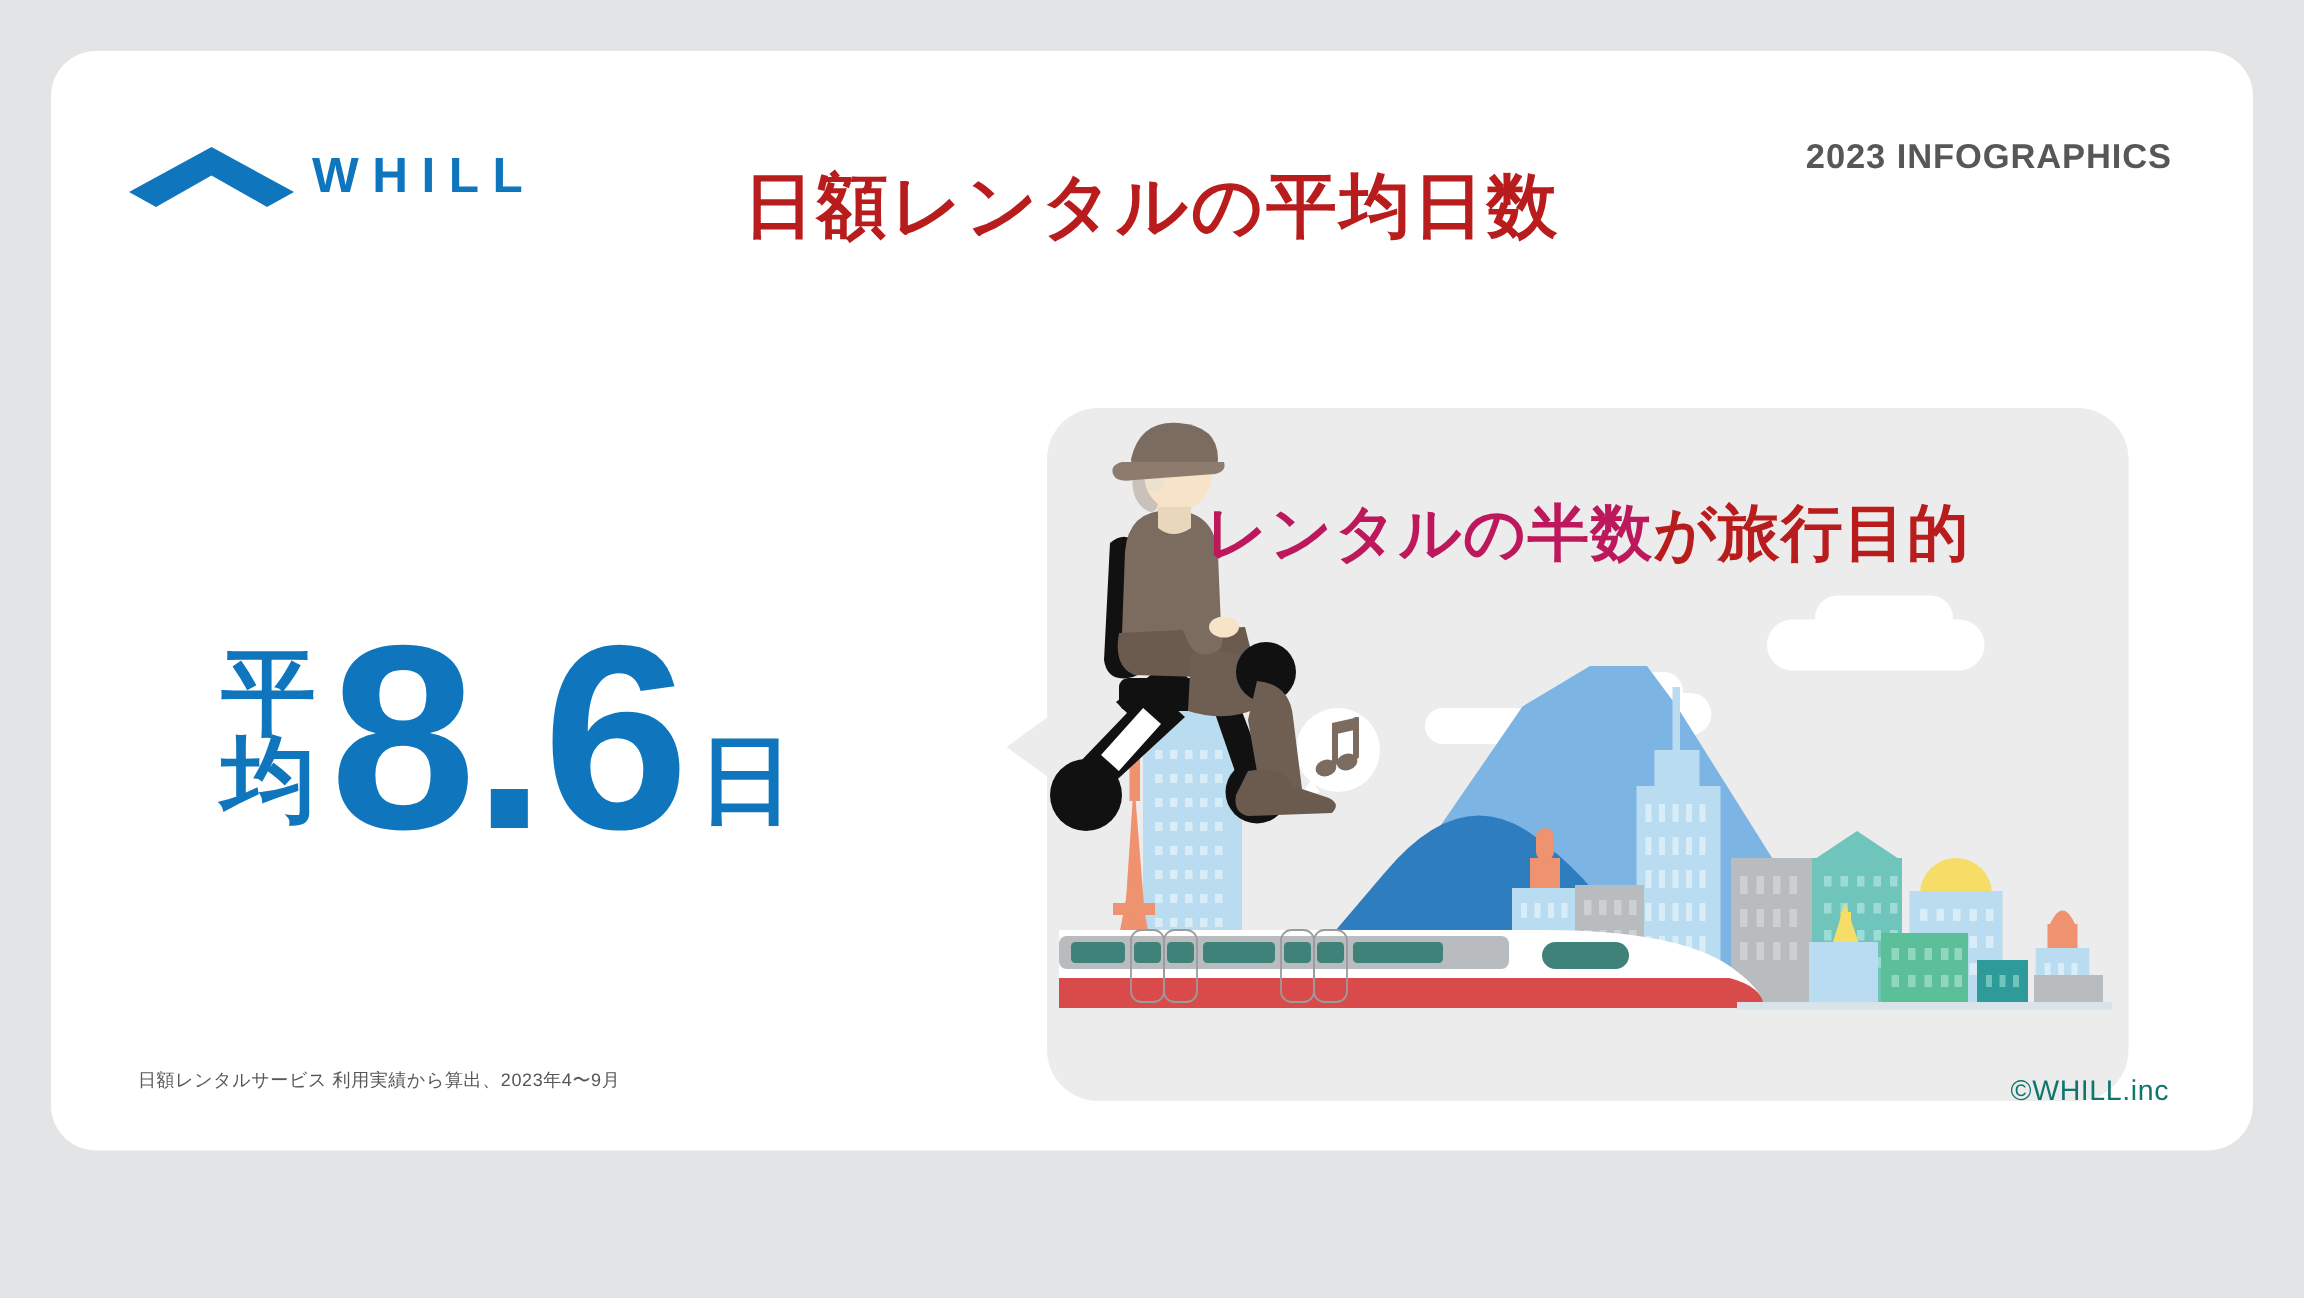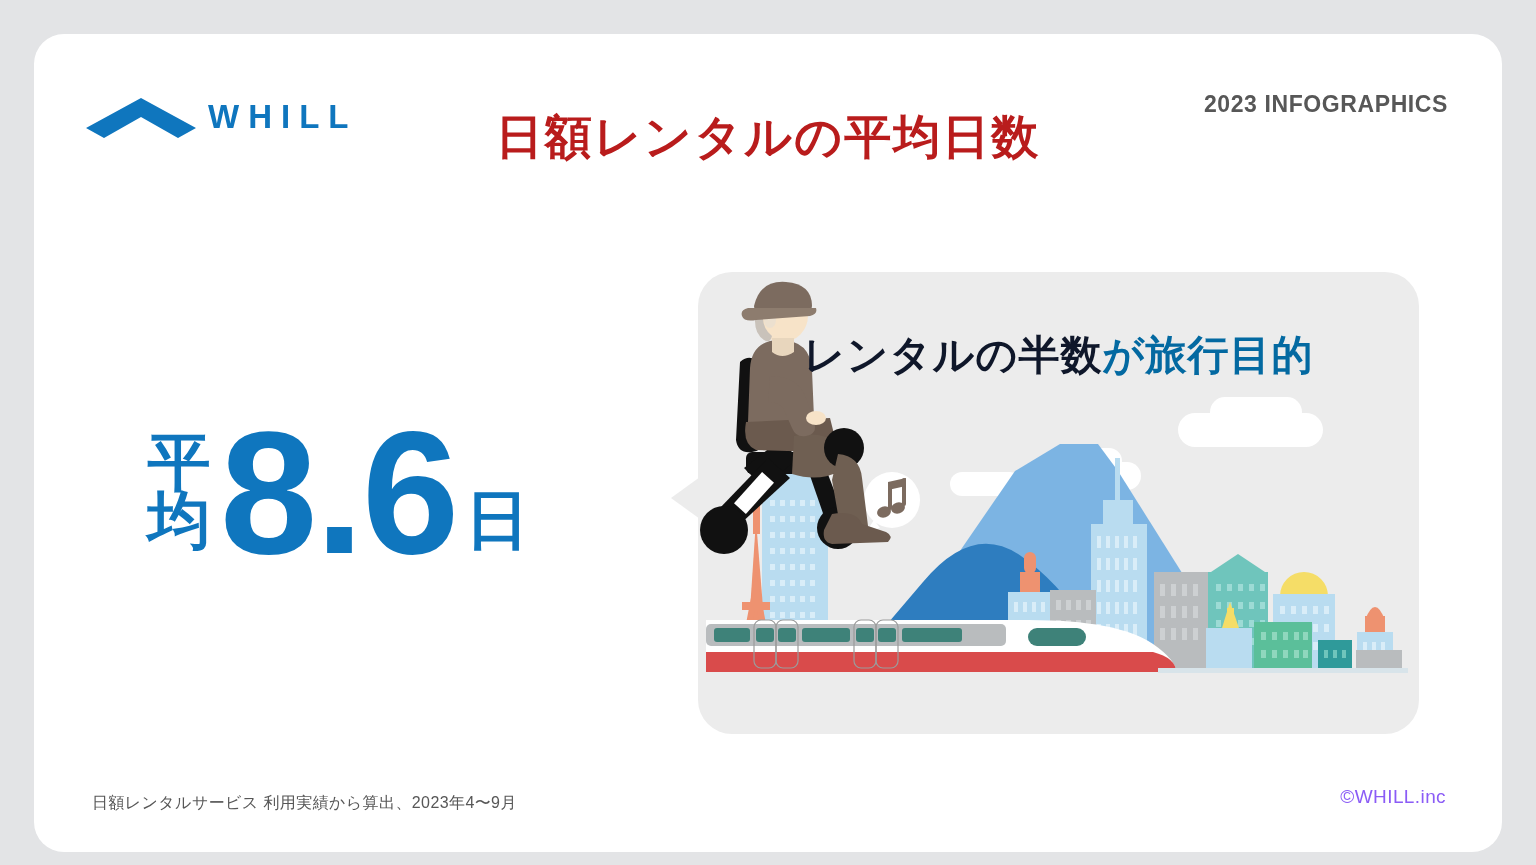--- a/index.html
+++ b/index.html
@@ -18,21 +18,21 @@
     width: 1536px;
     height: 865px;
     background: #e3e4e6;
   }
   
   #card {
     position: absolute;
     left: 34px;
     top: 34px;
     width: 1468px;
-    height: 818px;
+    height: 733px;
     background: #ffffff;
     border-radius: 30px;
   }
   
   #logo {
     position: absolute;
     left: 52px;
     top: 52px;
     width: 320px;
     height: 60px;
@@ -134,46 +134,46 @@
     position: absolute;
     left: 0;
     top: 56px;
     width: 721px;
     text-align: center;
     font-size: 41px;
     font-weight: 700;
     letter-spacing: 1px;
     white-space: nowrap;
   }
-  .hl-blue { color: #0f172a; }
-  .hl-gray { color: #0369a1; }
+  .hl-blue { color: #be185d; }
+  .hl-gray { color: #b91c1c; }
   
   #scene {
     position: absolute;
     left: 0;
     top: 0;
     width: 721px;
     height: 462px;
   }
   
   #footer-note {
     position: absolute;
     left: 58px;
     bottom: 38px;
-    font-size: 16px;
+    font-size: 12px;
     color: #575757;
     letter-spacing: 0.4px;
     white-space: nowrap;
   }
   #footer-copyright {
     position: absolute;
     right: 56px;
-    bottom: 44px;
+    bottom: 28px;
     font-size: 19px;
-    color: #8b5cf6;
+    color: #0f766e;
     letter-spacing: 0.4px;
     white-space: nowrap;
   }
 </style>
 </head>
 <body>
 
 <div id="stage">
   <div id="card">
 

